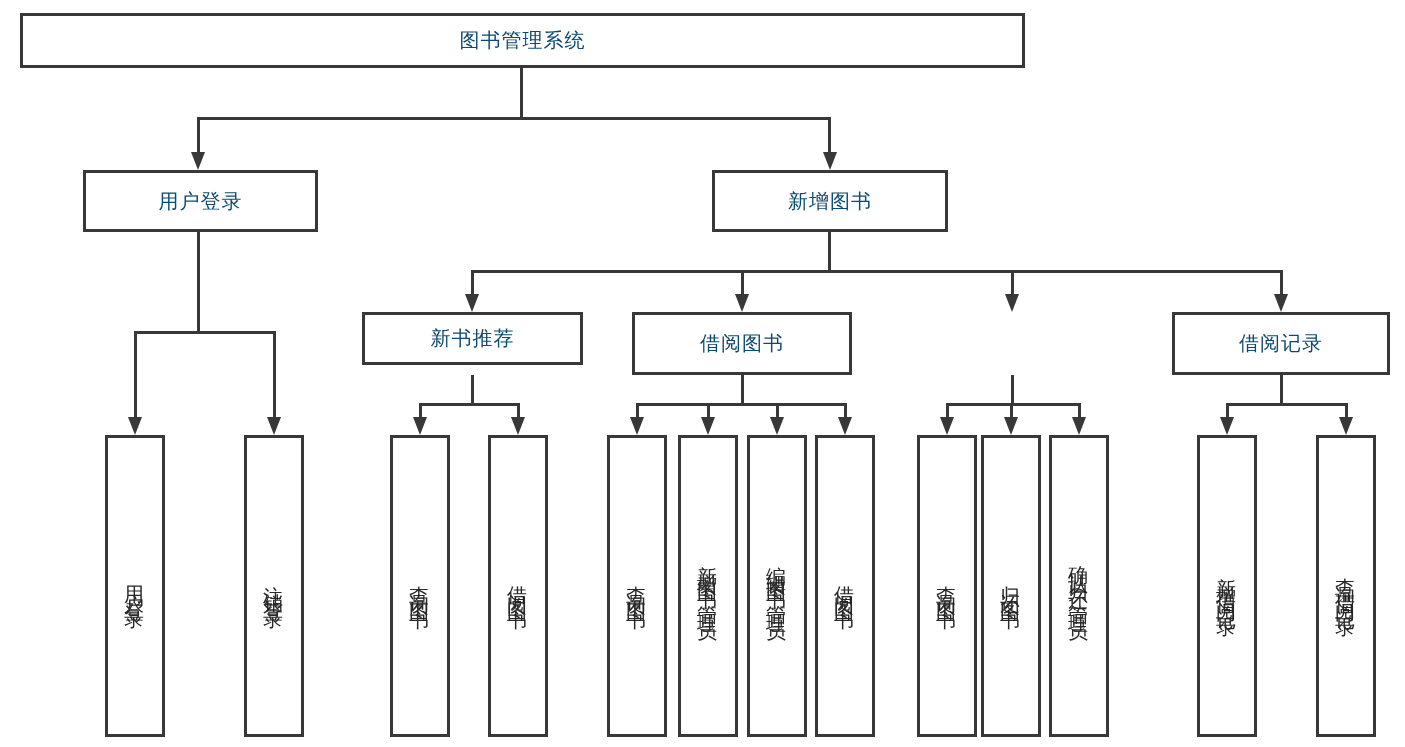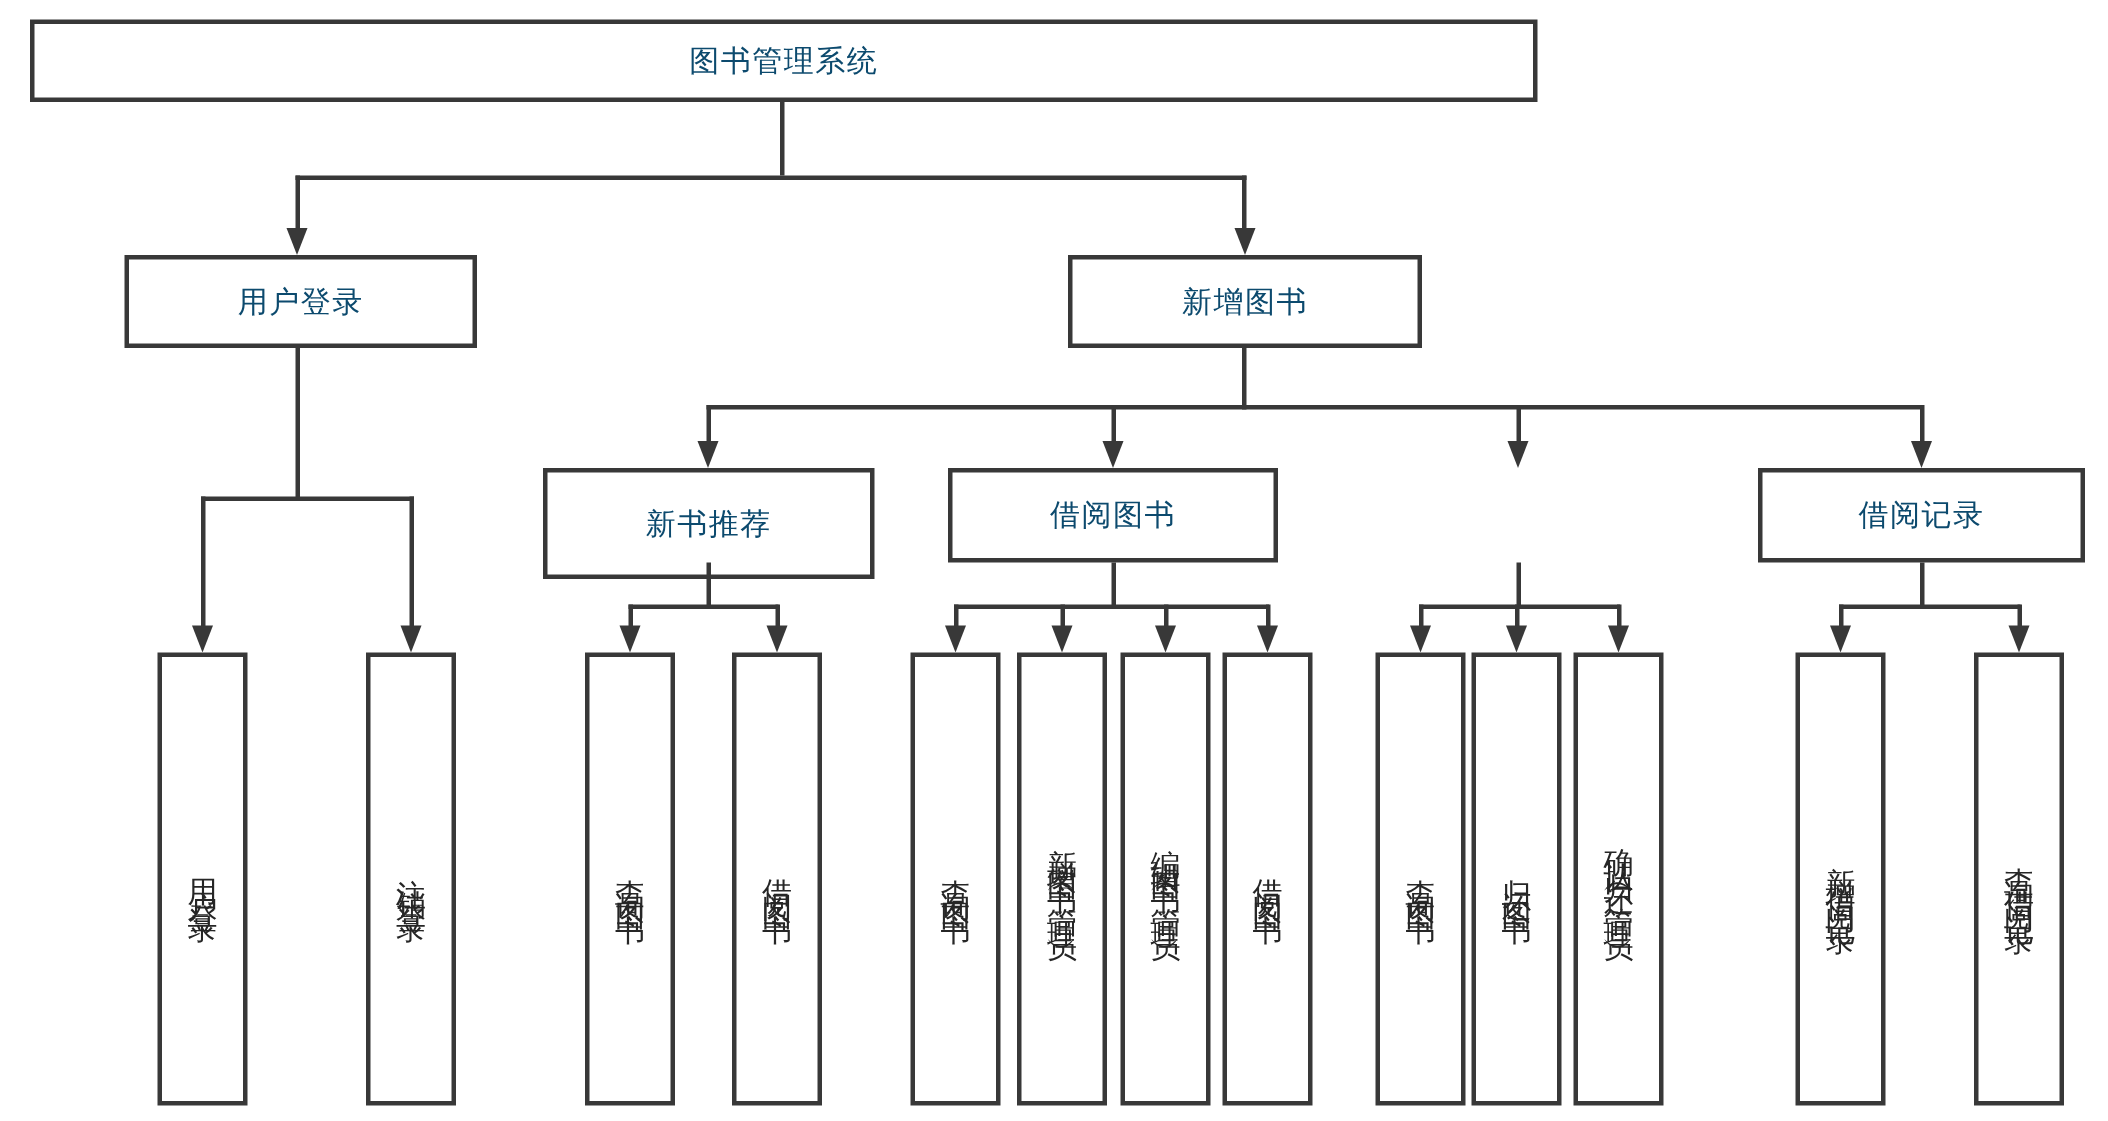--- a/index.html
+++ b/index.html
@@ -68,21 +68,21 @@
   <div class="hl" style="left:471px;top:270px;width:811px;"></div>
   <div class="vl" style="left:471px;top:270px;height:26px;"></div>
   <div class="ar" style="left:465px;top:294px;"></div>
   <div class="vl" style="left:741px;top:270px;height:26px;"></div>
   <div class="ar" style="left:735px;top:294px;"></div>
   <div class="vl" style="left:1011px;top:270px;height:26px;"></div>
   <div class="ar" style="left:1005px;top:294px;"></div>
   <div class="vl" style="left:1280px;top:270px;height:26px;"></div>
   <div class="ar" style="left:1274px;top:294px;"></div>
 
-  <div class="node" style="left:362px;top:312px;width:221px;height:74px;">
+  <div class="node" style="left:362px;top:312px;width:221px;height:53px;">
     <span>新书推荐</span>
   </div>
   <div class="node" style="left:632px;top:312px;width:220px;height:63px;">
     <span>借阅图书</span>
   </div>
   <div class="node" style="left:1172px;top:312px;width:218px;height:63px;">
     <span>借阅记录</span>
   </div>
 
   <div class="vl" style="left:471px;top:375px;height:31px;"></div>

